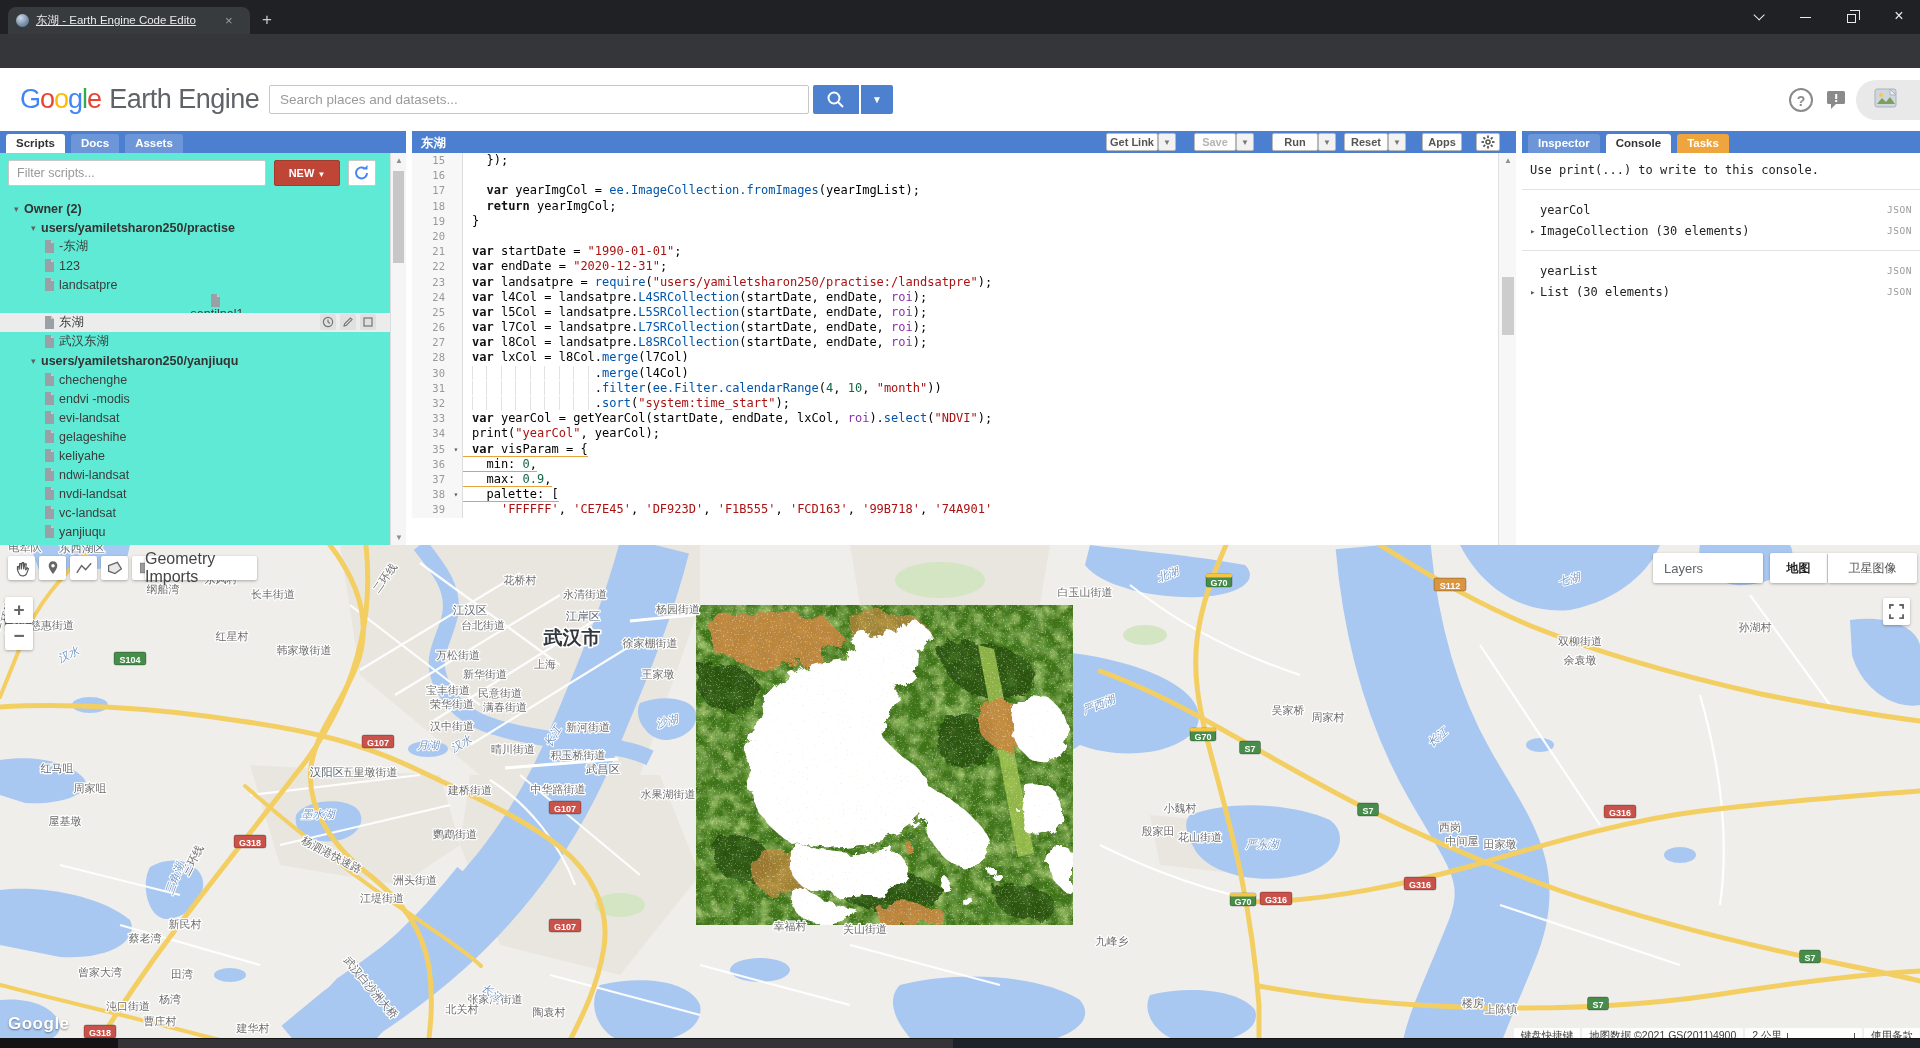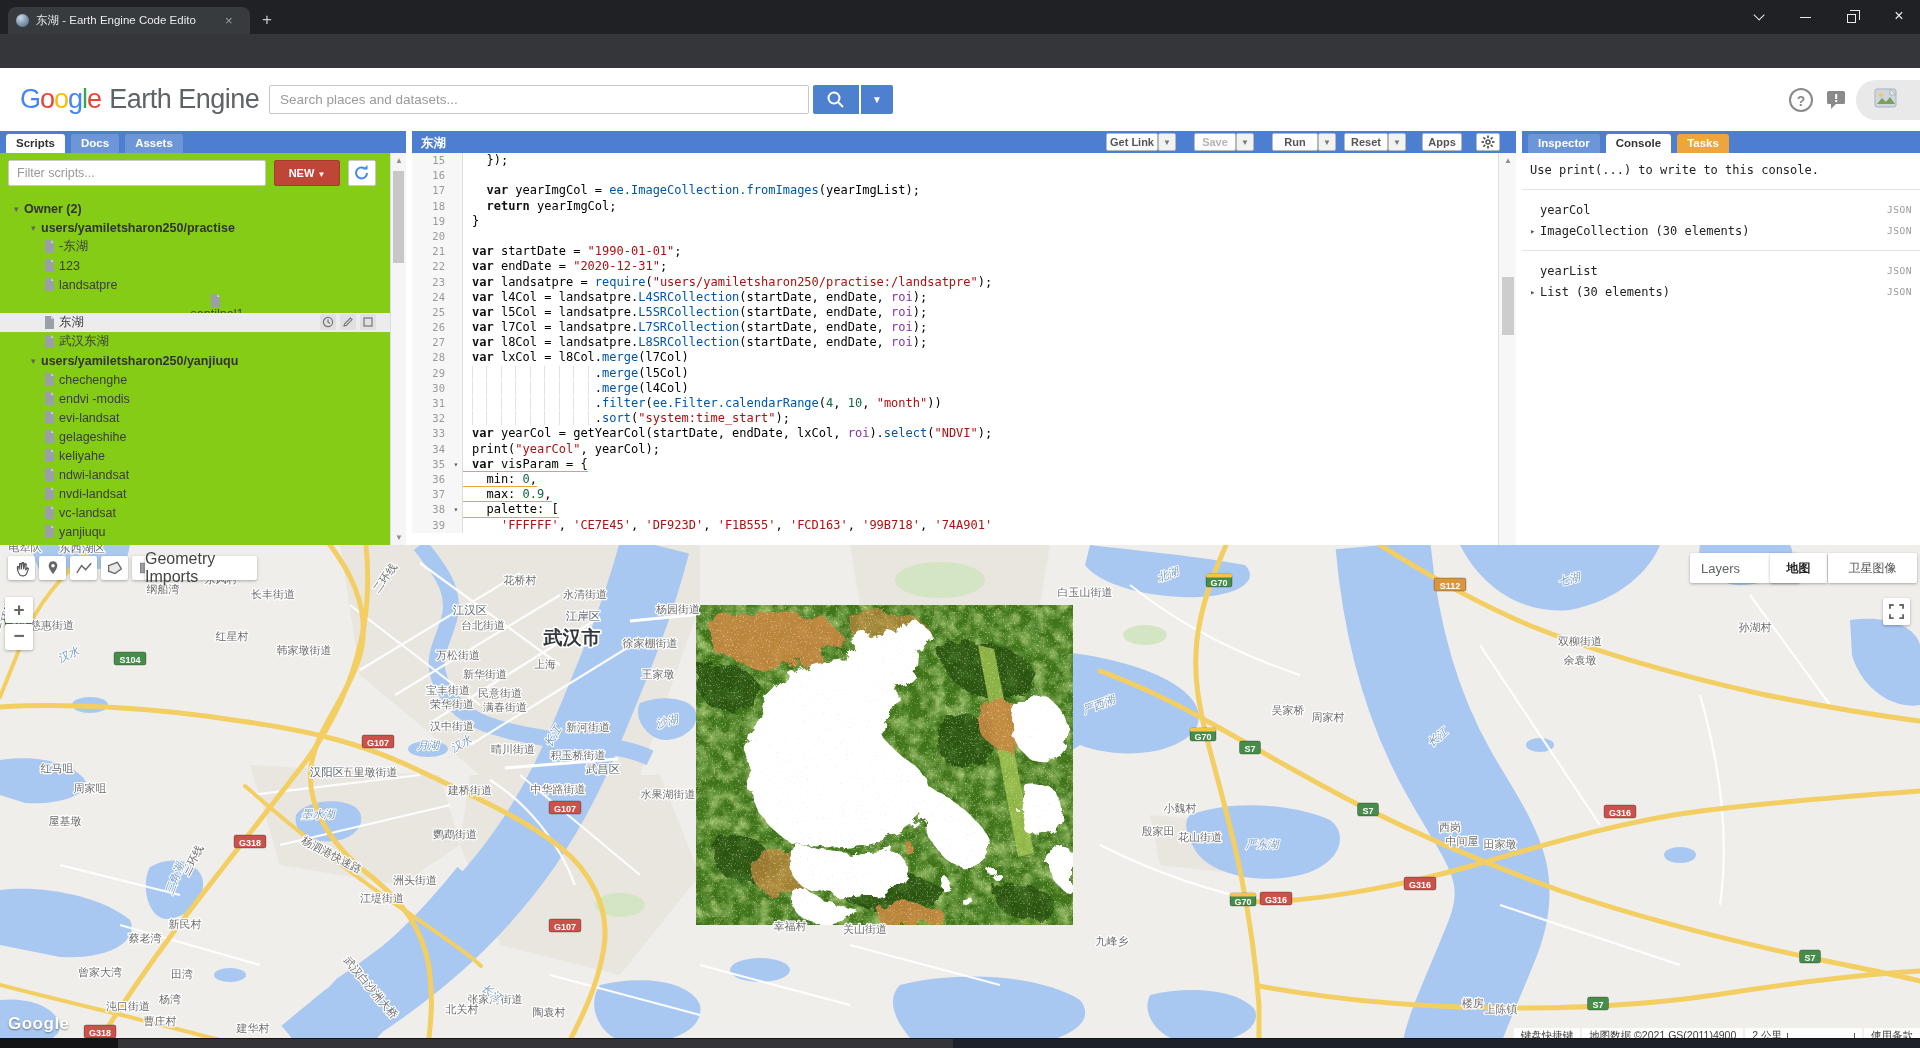--- a/index.html
+++ b/index.html
@@ -4,21 +4,21 @@
 <style>
   * { margin:0; padding:0; box-sizing:border-box; }
   html,body { width:1920px; height:1048px; overflow:hidden; background:#fff;
     font-family:"Liberation Sans", sans-serif; }
   
   #tabbar { position:absolute; left:0; top:0; width:1920px; height:34px; background:#202124; }
   #tab { position:absolute; left:8px; top:7px; width:242px; height:27px; background:#383b3e;
     border-radius:8px 8px 0 0; display:flex; align-items:center; padding:0 8px; }
   #tab .fav { width:13px; height:13px; border-radius:50%;
     background:radial-gradient(circle at 35% 30%, #cdd9e5 0%, #7d93ad 55%, #44628a 100%); flex:none; }
-  #tab .ttl { color:#e8eaed; font-size:11.5px; margin-left:7px; white-space:nowrap; overflow:hidden; width:185px; }
+  #tab .ttl { color:#e8eaed; font-size:11.5px; margin-left:7px; white-space:nowrap; overflow:hidden; width:185px;text-decoration:underline; }
   #tab .tclose { color:#9aa0a6; font-size:13px; margin-left:4px; }
   #newtab { position:absolute; left:262px; top:10px; color:#c8cbce; font-size:17px; }
   .winbtn { position:absolute; top:0; width:38px; height:32px; color:#e8eaed; text-align:center; line-height:32px; font-size:14px; }
   #win-chev { left:1738px; } #win-chev i { display:inline-block; width:8px; height:8px;
     border-right:1.6px solid #e8eaed; border-bottom:1.6px solid #e8eaed; transform:rotate(45deg) translateY(-3px); }
   #win-min { left:1786px; } #win-min i { display:inline-block; width:11px; border-top:1.6px solid #e8eaed; vertical-align:middle; }
   #win-rest { left:1832px; } #win-rest i { display:inline-block; width:9px; height:9px; border:1.4px solid #e8eaed; position:relative; top:2px; }
   #win-rest i:before { content:""; position:absolute; left:2px; top:-5px; width:9px; height:9px;
     border-top:1.4px solid #e8eaed; border-right:1.4px solid #e8eaed; }
   #win-close { left:1880px; font-size:16px; }
@@ -47,21 +47,21 @@
   #fbic { position:absolute; left:1824px; top:20px; }
   #imgchip { position:absolute; left:1856px; top:12px; width:64px; height:40px; background:#e9e9e9; border-radius:20px 0 0 20px; }
   #imgchip svg { position:absolute; left:18px; top:8px; }
   
   .bluebar { position:absolute; top:0; left:0; right:0; height:22px; background:#4d7fd0; display:flex; align-items:flex-end; }
   .ptab { font-size:11.5px; font-weight:bold; color:#fff; background:rgba(255,255,255,.18);
     border-radius:3px 3px 0 0; padding:3px 10px 3px; margin-left:6px; line-height:13px; }
   .ptab.active { background:#fff; color:#333; }
   .ptab.tasks { background:#efa53d; color:#fff; }
   
-  #leftpanel { position:absolute; left:0; top:131px; width:406px; height:414px; background:#84cc16; }
+  #leftpanel { position:absolute; left:0; top:131px; width:406px; height:414px; background:#5eead4; }
   #filterinput { position:absolute; left:8px; top:29px; width:258px; height:26px; border:1px solid #c9c9c9;
     border-radius:2px; font-size:12.5px; padding:0 8px; color:#444; font-family:inherit; }
   #filterinput::placeholder { color:#999; }
   #newbtn { position:absolute; left:274px; top:29px; width:66px; height:26px; background:#bf4536; border:1px solid #a33b2e;
     border-radius:2px; color:#fff; font-weight:bold; font-size:11px; text-align:center; line-height:24px; }
   #refreshbtn { position:absolute; left:348px; top:29px; width:28px; height:26px; background:#fff; border:1px solid #c9c9c9; border-radius:2px; }
   #tree { position:absolute; left:0; top:68px; width:390px; }
   .trow { height:19px; display:flex; align-items:center; font-size:12.5px; color:#3c3c3c; position:relative; }
   .trow.sel { background:#ececec; }
   .trow .arr { color:#616161; font-size:9px; width:10px; }
@@ -112,21 +112,21 @@
   .ml.water { fill:#7195c4; font-style:italic; stroke-width:2px; }
   .ml.city { font-size:19px; fill:#33383e; font-weight:bold; stroke-width:3.5px; }
   .bq { font:bold 9px "Liberation Sans", sans-serif; fill:#fff; text-anchor:middle; }
   .mapbtn { position:absolute; background:#fff; box-shadow:0 1px 3px rgba(0,0,0,.3); border-radius:2px; }
   .geobtn { width:27px; height:24px; display:flex; align-items:center; justify-content:center; }
   #geoimports { left:145px; top:11px; width:112px; height:24px; font-size:16px; color:#444;
     display:flex; align-items:center; justify-content:center; }
   #zoomin  { left:5px; top:52px; width:28px; height:26px; font-size:19px; color:#666; text-align:center; line-height:25px; font-weight:bold; }
   #zoomout { left:5px; top:79px; width:28px; height:26px; font-size:19px; color:#666; text-align:center; line-height:23px; font-weight:bold; }
   #layerspanel { left:1653px; top:8px; width:110px; height:30px; font-size:13px; color:#5f6368;
-    display:flex; align-items:center; padding-left:11px;margin-left:37px; }
+    display:flex; align-items:center; padding-left:11px; }
   #btn-map { left:1770px; top:8px; width:57px; height:30px; font-size:12px; font-weight:bold; color:#222;
     display:flex; align-items:center; justify-content:center; border-radius:2px 0 0 2px; }
   #btn-sat { left:1828px; top:8px; width:89px; height:30px; font-size:12px; color:#555;
     display:flex; align-items:center; justify-content:center; border-radius:0 2px 2px 0; }
   #fsbtn { left:1883px; top:53px; width:27px; height:27px; display:flex; align-items:center; justify-content:center; }
   #glogo { position:absolute; left:8px; top:469px; color:#fff; font-weight:bold; font-size:17px; letter-spacing:.5px;
     text-shadow:0 1px 2px rgba(0,0,0,.45); }
   #attr { position:absolute; right:0px; top:483px; height:15px; display:flex; align-items:center; font-size:10.5px; color:#3c3c3c; }
   #attr .chip { background:rgba(255,255,255,.88); padding:1px 7px; margin-left:2px; height:15px; display:flex; align-items:center; }
   #scalebar { display:inline-block; width:68px; height:6px; border-left:1.5px solid #555; border-right:1.5px solid #555;
@@ -402,21 +402,20 @@
       <div class="cl"><span class="num">19</span><span class="fold"></span><span class="ct"><span>}</span></span></div>
       <div class="cl"><span class="num">20</span><span class="fold"></span><span class="ct"><span></span></span></div>
       <div class="cl"><span class="num">21</span><span class="fold"></span><span class="ct"><span class="tk-k">var</span><span> startDate = </span><span class="tk-s">"1990-01-01"</span><span>;</span></span></div>
       <div class="cl"><span class="num">22</span><span class="fold"></span><span class="ct"><span class="tk-k">var</span><span> endDate = </span><span class="tk-s">"2020-12-31"</span><span>;</span></span></div>
       <div class="cl"><span class="num">23</span><span class="fold"></span><span class="ct"><span class="tk-k">var</span><span> landsatpre = </span><span class="tk-m">require</span><span>(</span><span class="tk-s">"users/yamiletsharon250/practise:/landsatpre"</span><span>);</span></span></div>
       <div class="cl"><span class="num">24</span><span class="fold"></span><span class="ct"><span class="tk-k">var</span><span> l4Col = landsatpre.</span><span class="tk-m">L4SRCollection</span><span>(startDate, endDate, </span><span class="tk-r">roi</span><span>);</span></span></div>
       <div class="cl"><span class="num">25</span><span class="fold"></span><span class="ct"><span class="tk-k">var</span><span> l5Col = landsatpre.</span><span class="tk-m">L5SRCollection</span><span>(startDate, endDate, </span><span class="tk-r">roi</span><span>);</span></span></div>
       <div class="cl"><span class="num">26</span><span class="fold"></span><span class="ct"><span class="tk-k">var</span><span> l7Col = landsatpre.</span><span class="tk-m">L7SRCollection</span><span>(startDate, endDate, </span><span class="tk-r">roi</span><span>);</span></span></div>
       <div class="cl"><span class="num">27</span><span class="fold"></span><span class="ct"><span class="tk-k">var</span><span> l8Col = landsatpre.</span><span class="tk-m">L8SRCollection</span><span>(startDate, endDate, </span><span class="tk-r">roi</span><span>);</span></span></div>
       <div class="cl"><span class="num">28</span><span class="fold"></span><span class="ct"><span class="tk-k">var</span><span> lxCol = l8Col.</span><span class="tk-m">merge</span><span>(l7Col)</span></span></div>
-      <div class="cl"><span class="num">29</span><span class="fold"></span><span class="ct"><span class="tk-g">                 </span><span>.</span><span class="tk-m">merge</span><span>(l5Col)</span></span></div>
       <div class="cl"><span class="num">30</span><span class="fold"></span><span class="ct"><span class="tk-g">                 </span><span>.</span><span class="tk-m">merge</span><span>(l4Col)</span></span></div>
       <div class="cl"><span class="num">31</span><span class="fold"></span><span class="ct"><span class="tk-g">                 </span><span>.</span><span class="tk-m">filter</span><span>(</span><span class="tk-m">ee.Filter.calendarRange</span><span>(</span><span class="tk-n">4</span><span>, </span><span class="tk-n">10</span><span>, </span><span class="tk-s">"month"</span><span>))</span></span></div>
       <div class="cl"><span class="num">32</span><span class="fold"></span><span class="ct"><span class="tk-g">                 </span><span>.</span><span class="tk-m">sort</span><span>(</span><span class="tk-s">"system:time_start"</span><span>);</span></span></div>
       <div class="cl"><span class="num">33</span><span class="fold"></span><span class="ct"><span class="tk-k">var</span><span> yearCol = getYearCol(startDate, endDate, lxCol, </span><span class="tk-r">roi</span><span>).</span><span class="tk-m">select</span><span>(</span><span class="tk-s">"NDVI"</span><span>);</span></span></div>
       <div class="cl"><span class="num">34</span><span class="fold"></span><span class="ct"><span>print(</span><span class="tk-s">"yearCol"</span><span>, yearCol);</span></span></div>
       <div class="cl"><span class="num">35</span><span class="fold">▾</span><span class="ct lint"><span class="tk-k">var</span><span> visParam = {</span></span></div>
       <div class="cl"><span class="num">36</span><span class="fold"></span><span class="ct lint"><span>  min: </span><span class="tk-n">0</span><span>,</span></span></div>
       <div class="cl"><span class="num">37</span><span class="fold"></span><span class="ct lint"><span>  max: </span><span class="tk-n">0.9</span><span>,</span></span></div>
       <div class="cl"><span class="num">38</span><span class="fold">▾</span><span class="ct lint"><span>  palette: [</span></span></div>
       <div class="cl"><span class="num">39</span><span class="fold"></span><span class="ct"><span>    </span><span class="tk-s">'FFFFFF'</span><span>, </span><span class="tk-s">'CE7E45'</span><span>, </span><span class="tk-s">'DF923D'</span><span>, </span><span class="tk-s">'F1B555'</span><span>, </span><span class="tk-s">'FCD163'</span><span>, </span><span class="tk-s">'99B718'</span><span>, </span><span class="tk-s">'74A901'</span></span></div>

